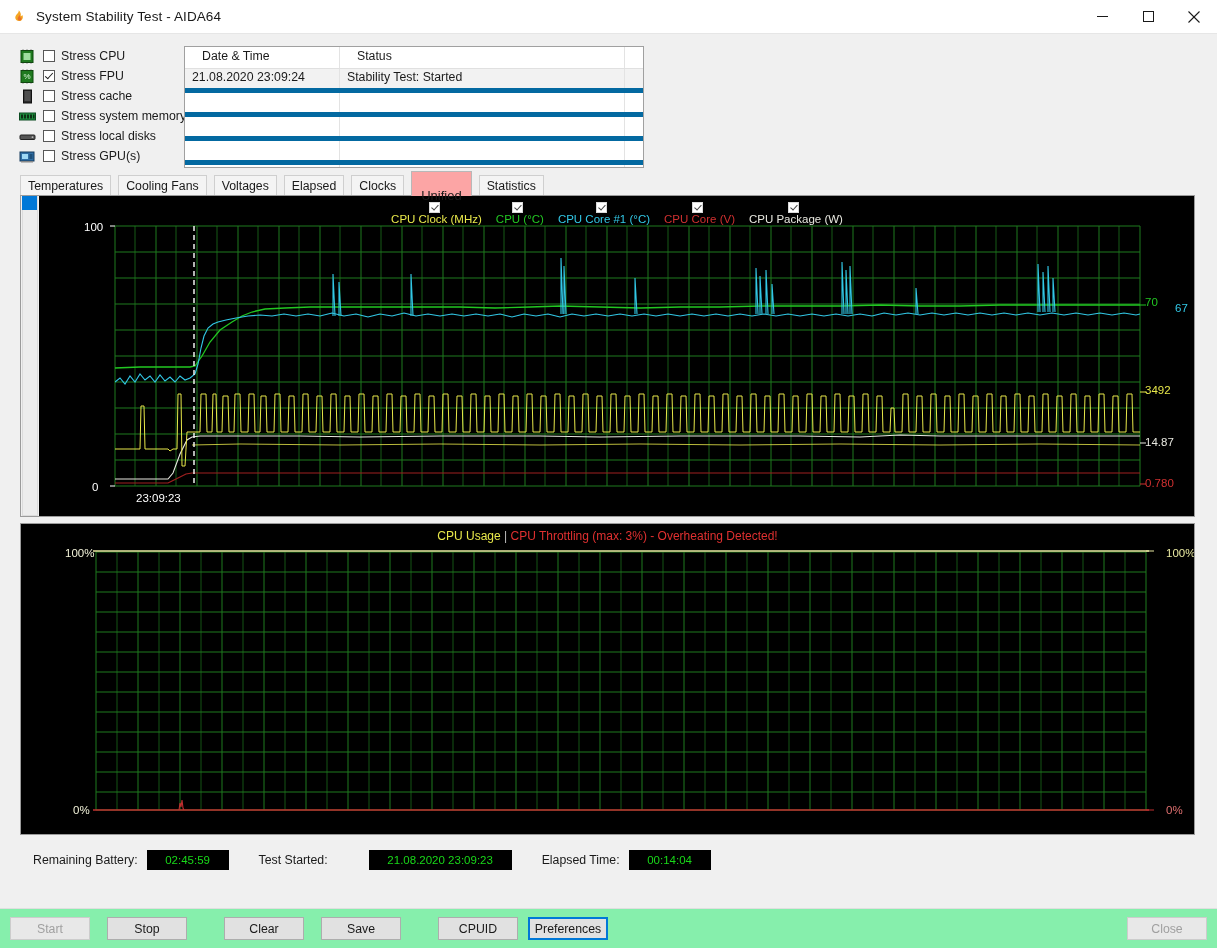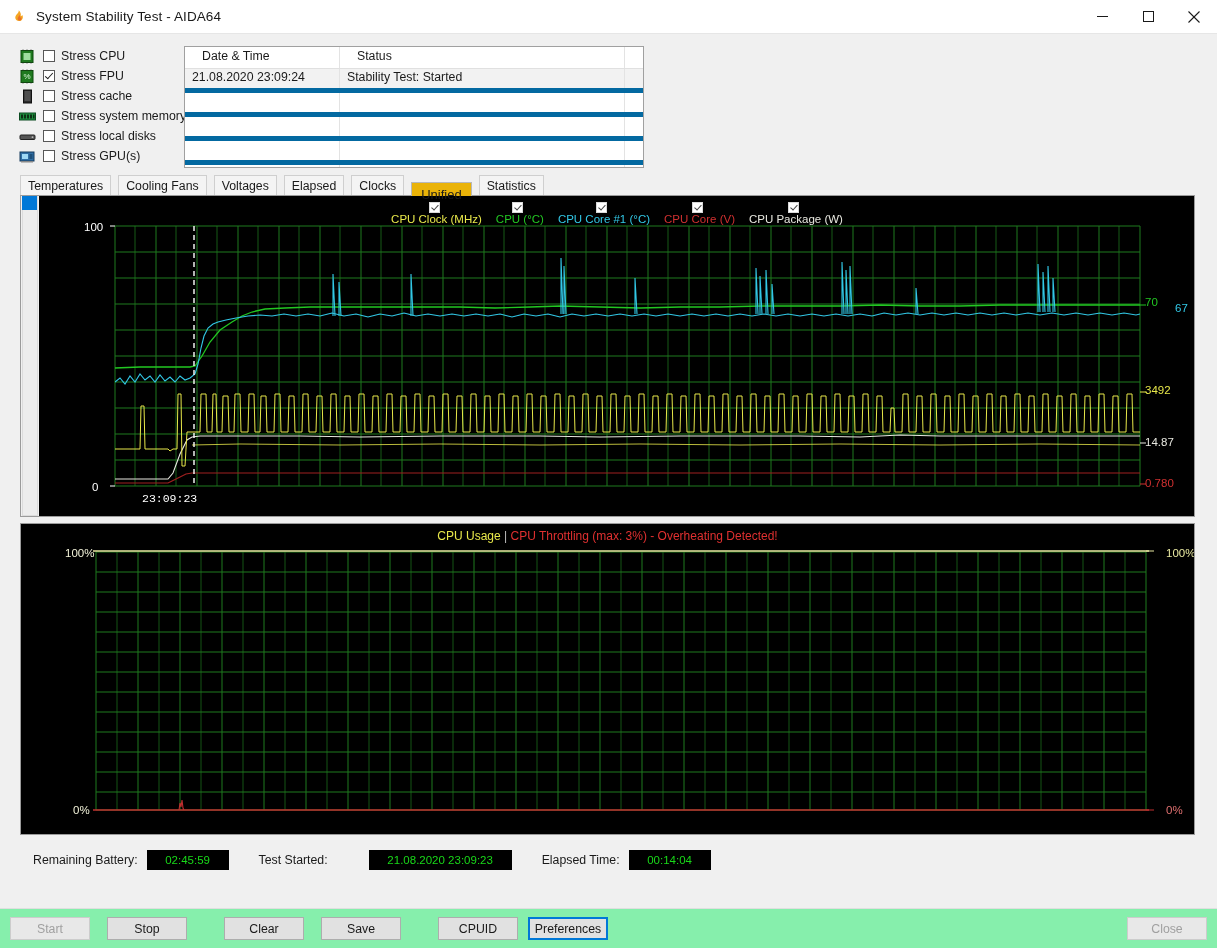--- a/index.html
+++ b/index.html
@@ -149,25 +149,25 @@
     border: 1px solid #cfcfcf;
     border-bottom: none;
     background: #f4f4f4;
     margin-right: -1px;
     height: 20px;
     box-sizing: border-box;
     white-space: nowrap;
     line-height: 14px;
   }
   .tab.active {
-    background: #eab308;
+    background: #fca5a5;
     border-color: #b8b8b8;
     font-size: 13px;
-    padding: 4px 9px 4px 9px;
-    height: 14px;
+    padding: 16px 9px 4px 9px;
+    height: 25px;
     margin-bottom: -1px;
     position: relative; z-index: 3;
     line-height: 16px;
   }
   
   .graph-wrap {
     flex: 0 0 auto;
     margin-top: 0px;
     display: flex;
     height: 322px;
@@ -507,21 +507,21 @@
             <div class="leg-text" style="color:#d03030">CPU Core (V)</div>
           </div>
           <div class="leg-item">
             <div class="leg-cb"></div>
             <div class="leg-text" style="color:#e8e8e0">CPU Package (W)</div>
           </div>
         </div>
 
         <div class="axis-lab" style="left:44px; top:25px;">100</div>
         <div class="axis-lab" style="left:52px; top:285px;">0</div>
-        <div class="axis-lab" style="left:102px; top:296px;font-family:Liberation Mono, monospace;">23:09:23</div>
+        <div class="axis-lab" style="left:96px; top:296px;">23:09:23</div>
 
         <div class="val-lab" style="left:1105px; top:100px; color:#22c722;">70</div>
         <div class="val-lab" style="left:1135px; top:106px; color:#32c8e6;">67</div>
         <div class="val-lab" style="left:1105px; top:188px; color:#e8e84a;">3492</div>
         <div class="val-lab" style="left:1105px; top:240px; color:#e8e8e0;">14.87</div>
         <div class="val-lab" style="left:1105px; top:281px; color:#d03030;">0.780</div>
 
         <svg width="1180" height="320" viewBox="0 0 1180 320" style="position:absolute;left:0;top:0;">
           <defs>
             <clipPath id="plotclip">

